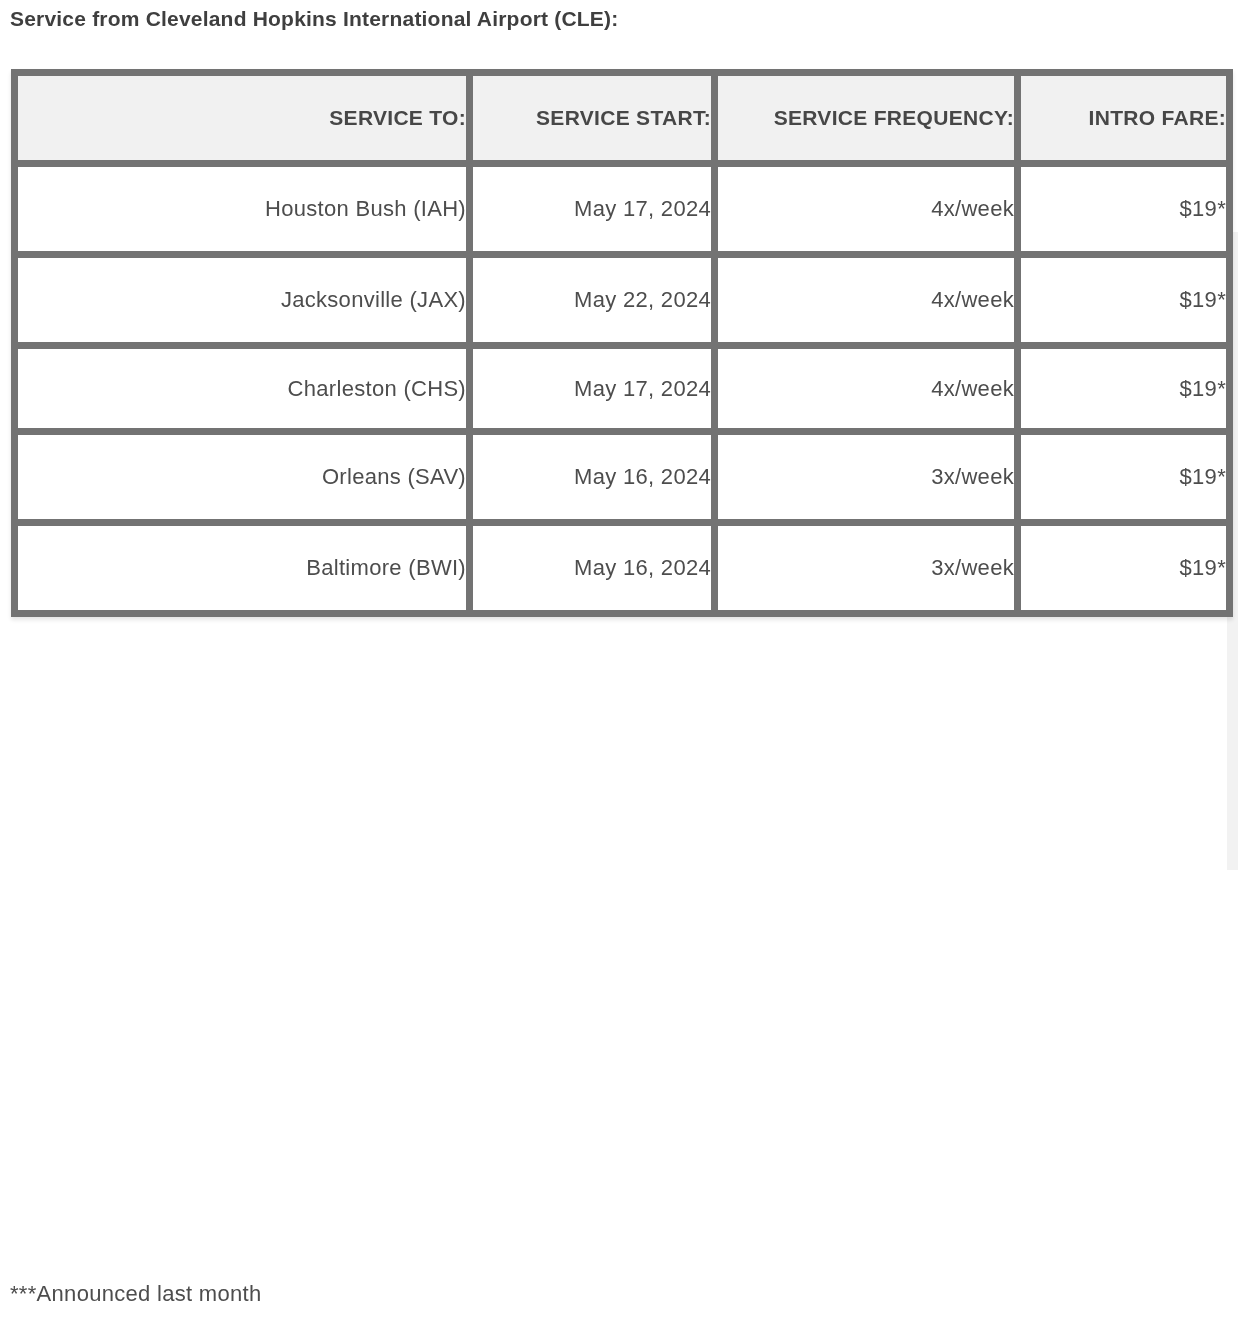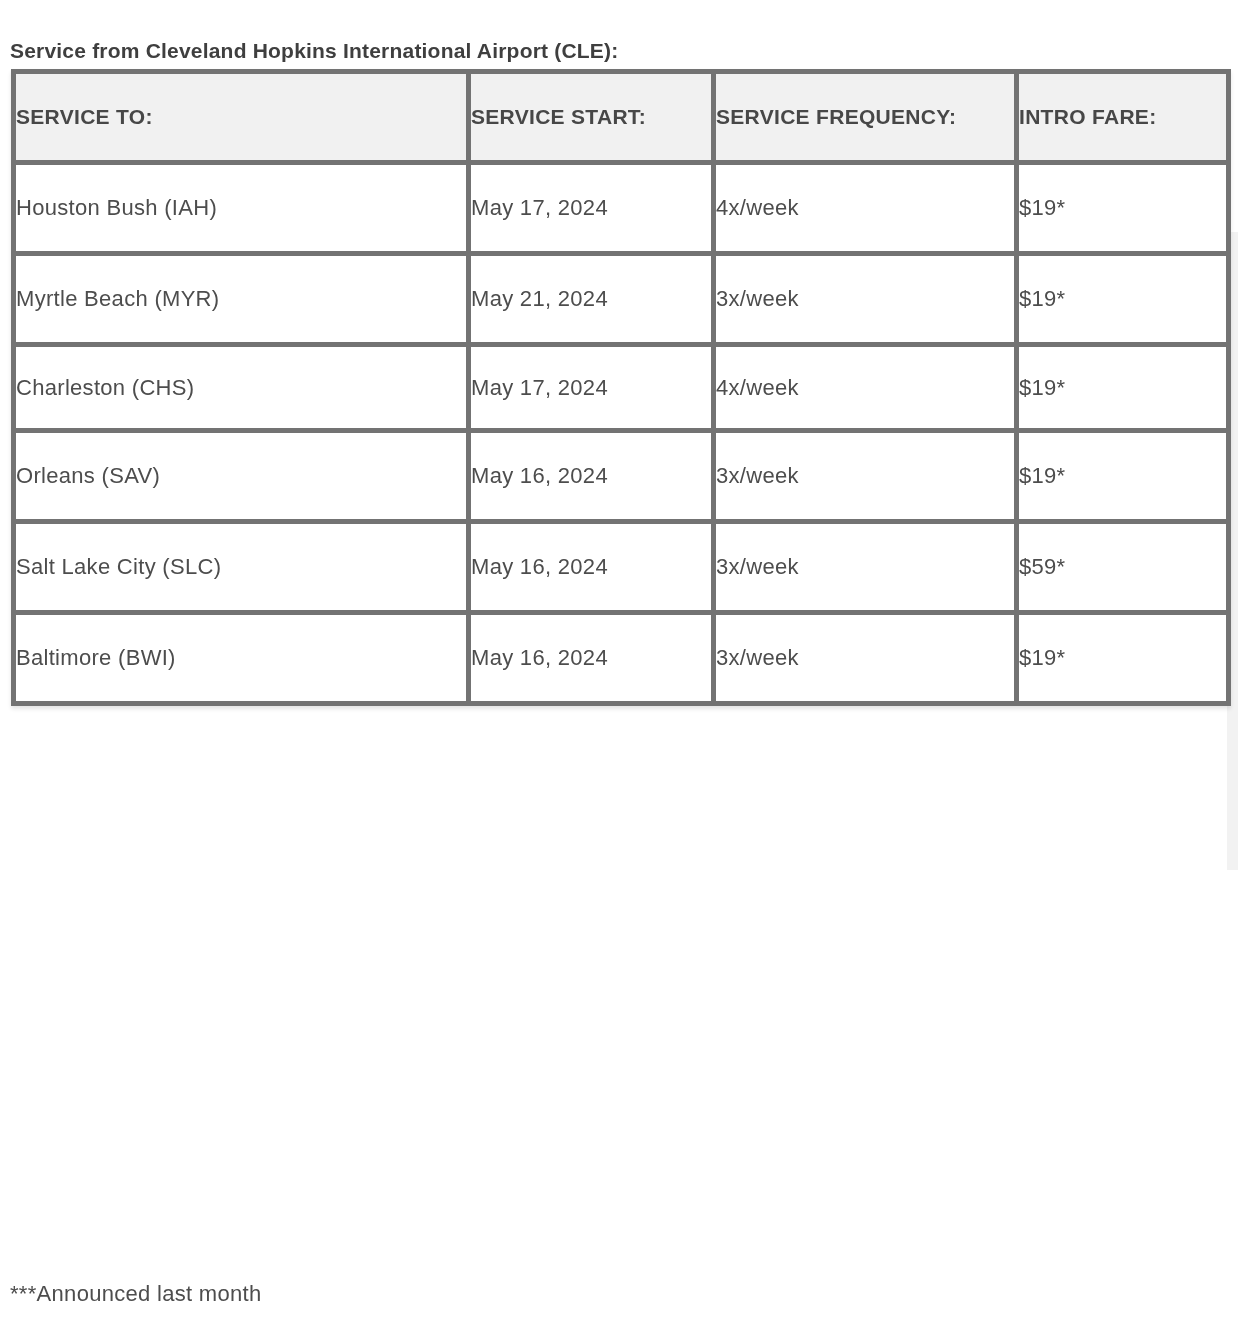--- a/index.html
+++ b/index.html
@@ -1,37 +1,37 @@
 <!DOCTYPE html>
 <html><head>
 <meta charset="utf-8">
 <style>
   * { box-sizing: border-box; margin: 0; padding: 0; }
   html, body { width: 1238px; height: 1322px; background: #ffffff; overflow: hidden; }
   body { position: relative; font-family: "Liberation Sans", "DejaVu Sans", sans-serif; color: #4a4a4a; }
   .title {
     position: absolute; left: 10px; top: 7px;
-    font-size: 21px; font-weight: 700; color: #3f3f3f; letter-spacing: 0.2px; margin-top: 32px;
+    font-size: 21px; font-weight: 700; color: #3f3f3f; letter-spacing: 0.2px;
   }
   .side-bar {
     position: absolute; left: 1227px; top: 232px; width: 11px; height: 638px;
     background: #f2f2f2;
   }
   table.svc {
     position: absolute; left: 11px; top: 69px; width: 1215px;
     border-collapse: collapse; table-layout: fixed;
     box-shadow: 0 3px 4px rgba(0,0,0,0.10);
     background: #ffffff;
   }
   table.svc col.c1 { width: 455px; }
   table.svc col.c2 { width: 245px; }
   table.svc col.c3 { width: 303px; }
   table.svc col.c4 { width: 212px; }
   table.svc th, table.svc td {
-    border: 5px solid #737373; text-align: left; vertical-align: middle;
+    border: 7px solid #737373; text-align: right; vertical-align: middle;
   }
   table.svc th {
     height: 91px; background: #f1f1f1; color: #474747;
     font-size: 21px; font-weight: 700; letter-spacing: 0.3px;
   }
   table.svc td {
     height: 91px; font-size: 22px; font-weight: 400; color: #4d4d4d; letter-spacing: 0.3px;
   }
   table.svc tr.short td { height: 86px; }
   .footnote {
@@ -62,44 +62,38 @@
     </tr>
   </thead>
   <tbody>
     <tr>
       <td>Houston Bush (IAH)</td>
       <td>May 17, 2024</td>
       <td>4x/week</td>
       <td>$19*</td>
     </tr>
     <tr>
-      <td>Myrtle Beach (MYR)</td>
-      <td>May 21, 2024</td>
-      <td>3x/week</td>
+      <td>Jacksonville (JAX)</td>
+      <td>May 22, 2024</td>
+      <td>4x/week</td>
       <td>$19*</td>
     </tr>
     <tr class="short">
       <td>Charleston (CHS)</td>
       <td>May 17, 2024</td>
       <td>4x/week</td>
       <td>$19*</td>
     </tr>
     <tr>
       <td>Orleans (SAV)</td>
       <td>May 16, 2024</td>
       <td>3x/week</td>
       <td>$19*</td>
     </tr>
     <tr>
-      <td>Salt Lake City (SLC)</td>
-      <td>May 16, 2024</td>
-      <td>3x/week</td>
-      <td>$59*</td>
-    </tr>
-    <tr>
       <td>Baltimore (BWI)</td>
       <td>May 16, 2024</td>
       <td>3x/week</td>
       <td>$19*</td>
     </tr>
   </tbody>
 </table>
 
 <div class="footnote">***Announced last month</div>
 

